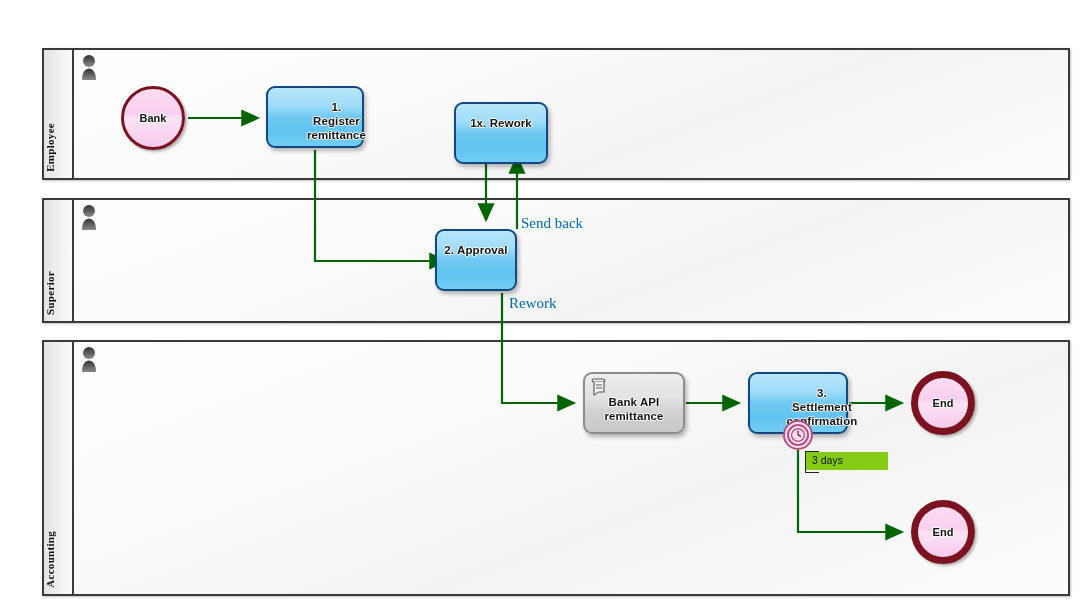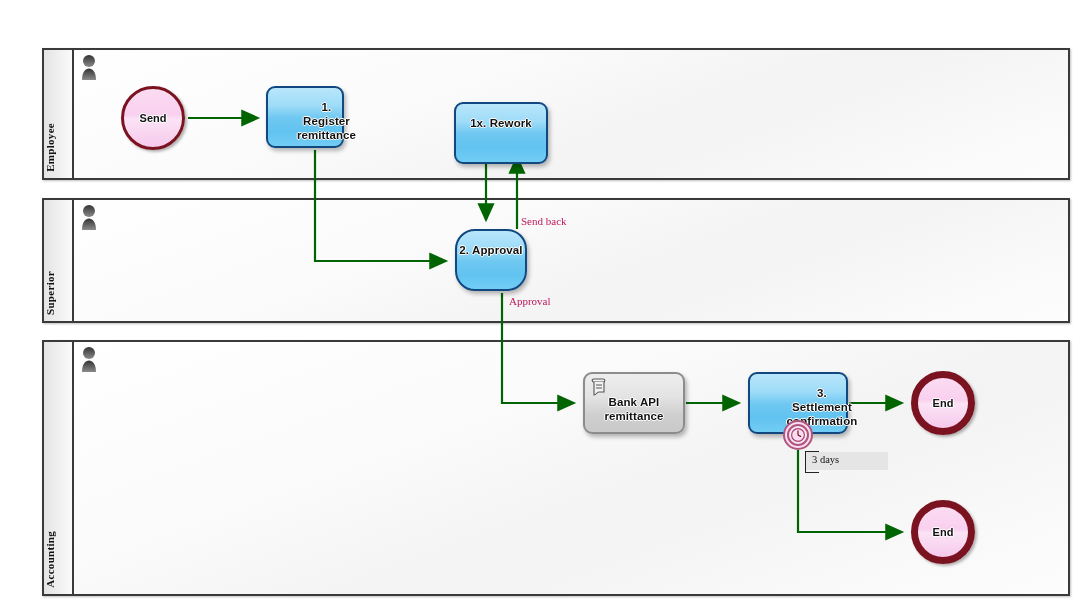--- a/index.html
+++ b/index.html
@@ -152,29 +152,29 @@
     height: 613px;
     overflow: visible;
     pointer-events: none;
   }
   .flow { stroke: #006400; stroke-width: 2.2; fill: none; }
 
   
   .flow-label {
     position: absolute;
     font-family: "Liberation Serif", serif;
-    font-size: 11px;
-    color: #be185d;
+    font-size: 15px;
+    color: #0369a1;
     white-space: nowrap;
   }
   .annotation {
     position: absolute;
     box-sizing: border-box;
-    background: #e5e5e5;
-    font-family: Liberation Serif, serif;
+    background: #84cc16;
+    font-family: Liberation Sans, sans-serif;
     font-size: 10.5px;
     color: #111111;
     padding: 2px 4px 2px 6px;
   }
   .annotation-bracket {
     position: absolute;
     box-sizing: border-box;
     border-left: 1.2px solid #222222;
     border-top: 1.2px solid #222222;
     border-bottom: 1.2px solid #222222;
@@ -237,41 +237,41 @@
     <path class="flow" marker-end="url(#ah)" d="M 315 150 L 315 261 L 446 261"></path>
     <path class="flow" marker-end="url(#ah)" d="M 517 229 L 517 157"></path>
     <path class="flow" marker-end="url(#ah)" d="M 486 150 L 486 220"></path>
     <path class="flow" marker-end="url(#ah)" d="M 502 293 L 502 403 L 574 403"></path>
     <path class="flow" marker-end="url(#ah)" d="M 686 403 L 739 403"></path>
     <path class="flow" marker-end="url(#ah)" d="M 849 403 L 902 403"></path>
     <path class="flow" marker-end="url(#ah)" d="M 798 450 L 798 532 L 902 532"></path>
   </svg>
 
   <div class="event start" style="left:121px; top:86px; width:64px; height:64px;">
-    <span class="event-label">Send</span>
+    <span class="event-label">Bank</span>
   </div>
 
   <div class="event end" style="left:911px; top:371px; width:64px; height:64px;">
     <span class="event-label">End</span>
   </div>
 
   <div class="event end" style="left:911px; top:500px; width:64px; height:64px;">
     <span class="event-label">End</span>
   </div>
 
-  <div class="task" style="left:266px; top:86px; width:78px; height:62px;padding-left:43px;">
+  <div class="task" style="left:266px; top:86px; width:98px; height:62px;padding-left:43px;">
     <span class="task-label">1. Register
 remittance</span>
   </div>
 
   <div class="task" style="left:454px; top:86px; width:94px; height:62px;margin-top:16px;">
     <span class="task-label">1x. Rework</span>
   </div>
 
-  <div class="task" style="left:455px; top:229px; width:72px; height:62px;border-radius:20px;">
+  <div class="task" style="left:435px; top:229px; width:82px; height:62px;">
     <span class="task-label">2. Approval</span>
   </div>
 
   <div class="task script" style="left:583px; top:372px; width:102px; height:62px;align-items:center;">
     <span class="script-icon">
       <svg viewBox="0 0 18 20" width="18" height="20">
         <path d="M 4 2 C 1.5 2 1.5 5 4 5 L 13 5 C 15.5 5 15.5 2 13 2 Z" fill="#f2f2f2" stroke="#555555" stroke-width="1.1"></path>
         <path d="M 4 5 L 4 18 C 6.5 18 6.5 15 9 15 L 14 15 L 14 5" fill="#f2f2f2" stroke="#555555" stroke-width="1.1"></path>
         <line x1="6" y1="8" x2="12" y2="8" stroke="#555555" stroke-width="1"></line>
         <line x1="6" y1="11" x2="12" y2="11" stroke="#555555" stroke-width="1"></line>
@@ -290,18 +290,18 @@
     <span class="timer-clock">
       <svg viewBox="0 0 16 16" width="16" height="16">
         <circle cx="8" cy="8" r="6.4" fill="#fbdcf2" stroke="#a8446f" stroke-width="1.2"></circle>
         <line x1="8" y1="8" x2="8" y2="3.6" stroke="#7b1220" stroke-width="1.2"></line>
         <line x1="8" y1="8" x2="11" y2="9.6" stroke="#7b1220" stroke-width="1.2"></line>
       </svg>
     </span>
   </div>
 
   <div class="flow-label" style="left:521px; top:215px;">Send back</div>
-  <div class="flow-label" style="left:509px; top:295px;">Approval</div>
+  <div class="flow-label" style="left:509px; top:295px;">Rework</div>
 
   <div class="annotation-bracket" style="left:805px; top:451px; width:14px; height:22px;"></div>
   <div class="annotation" style="left:806px; top:452px; width:82px; height:18px;">3 days</div>
 
 </div>
 
 </body></html>

